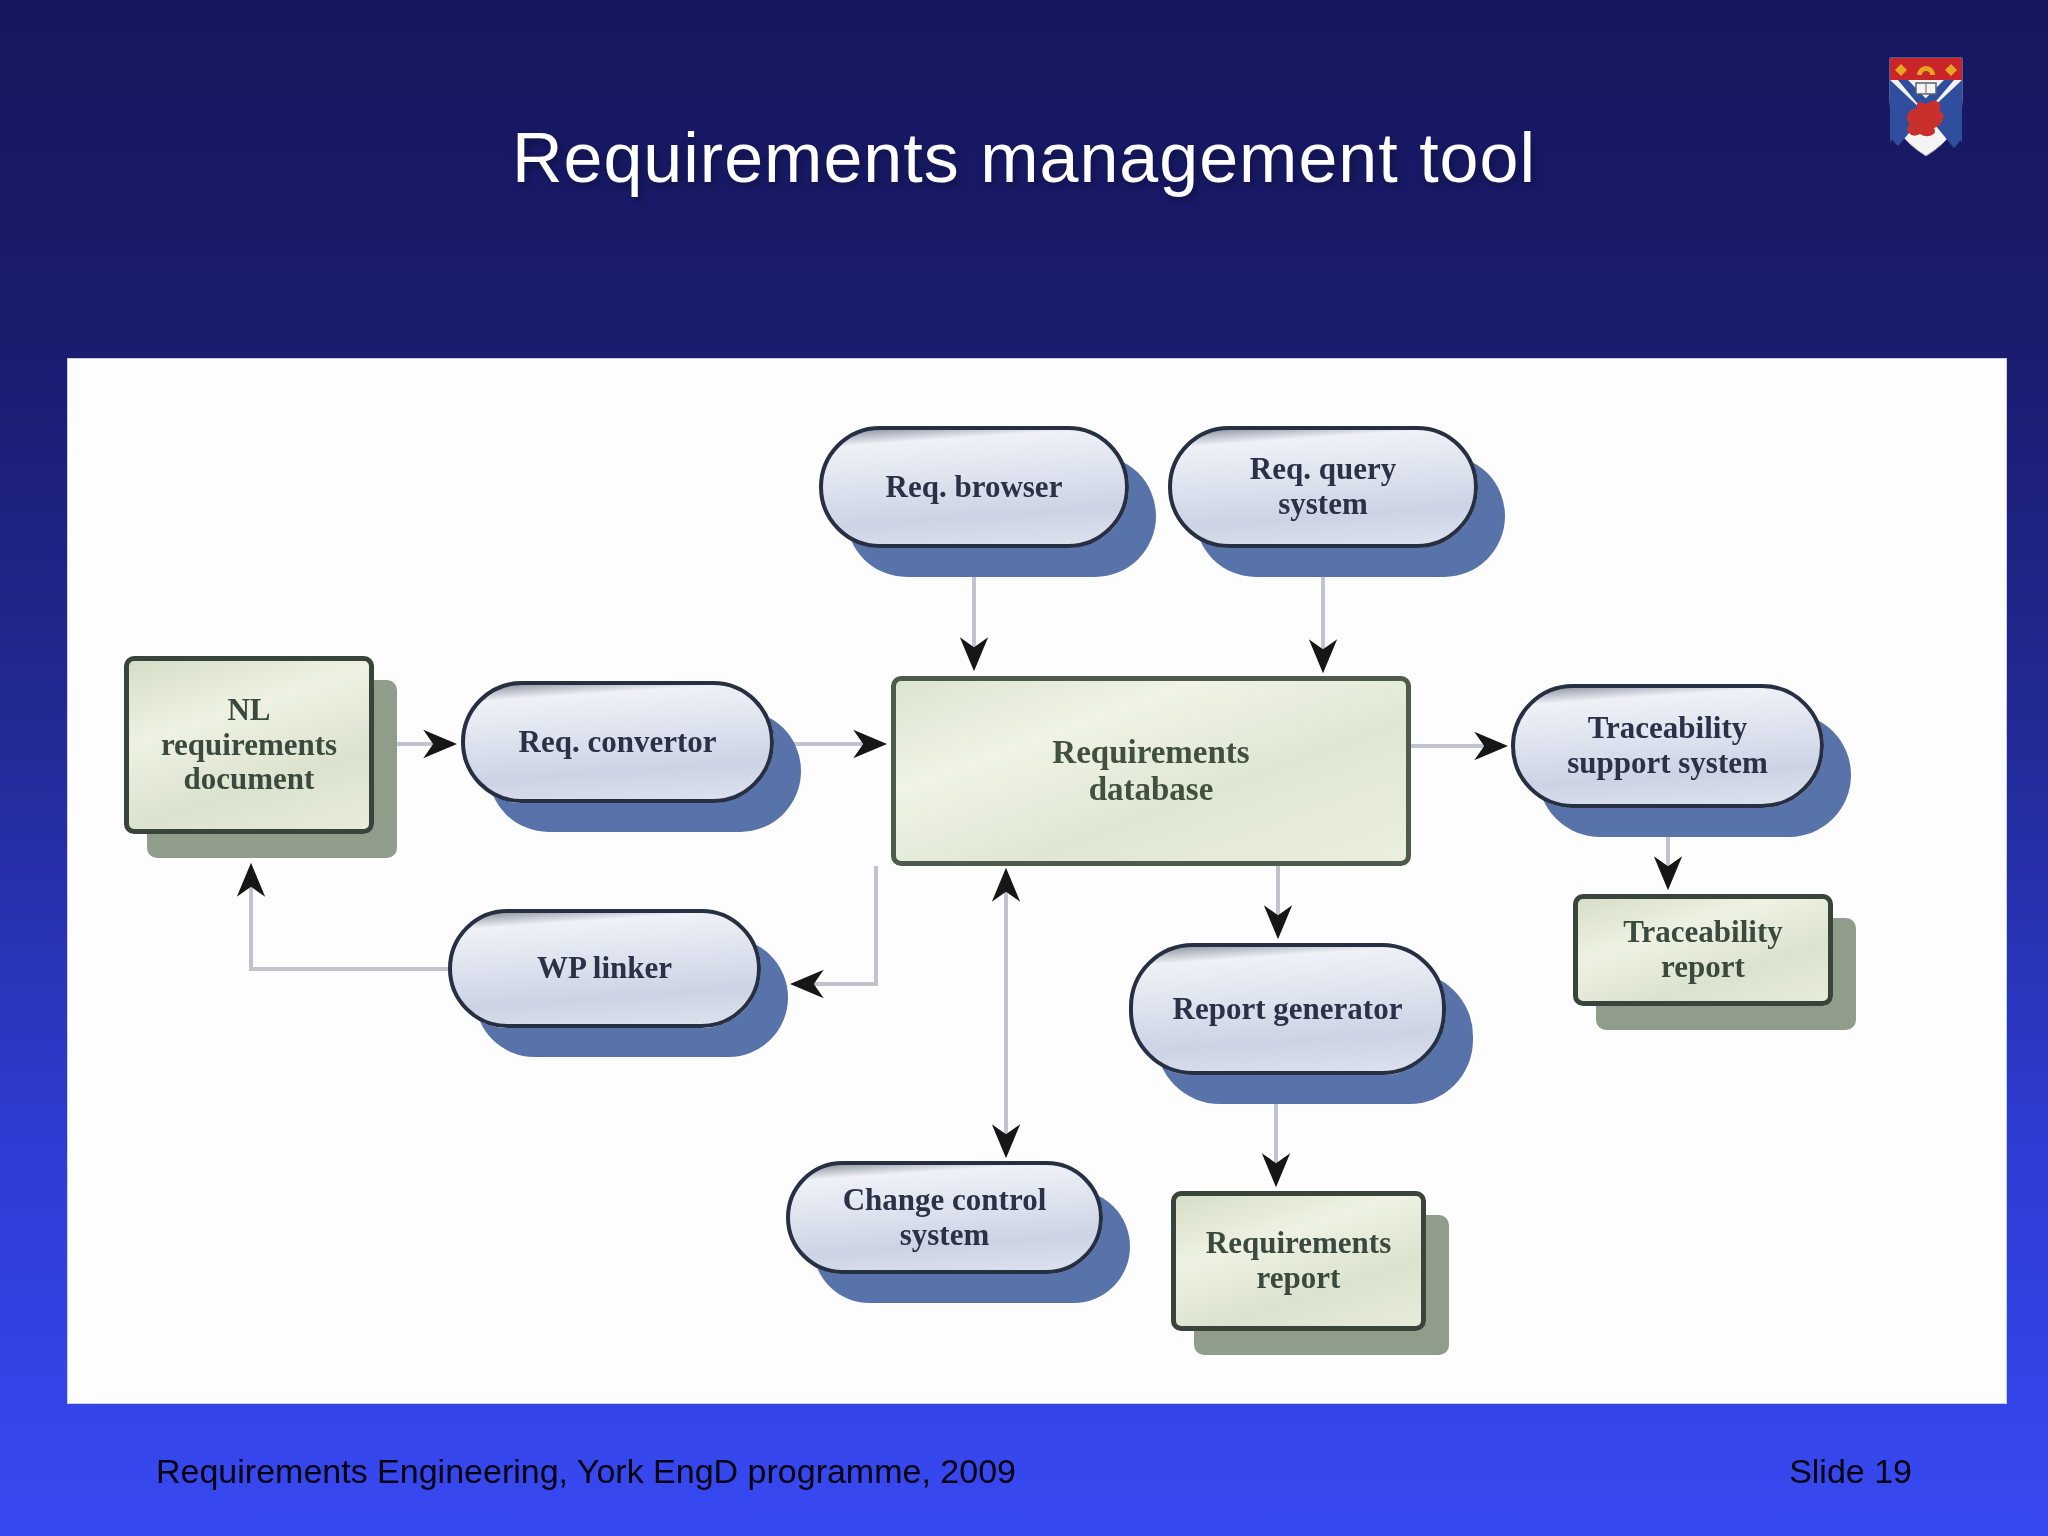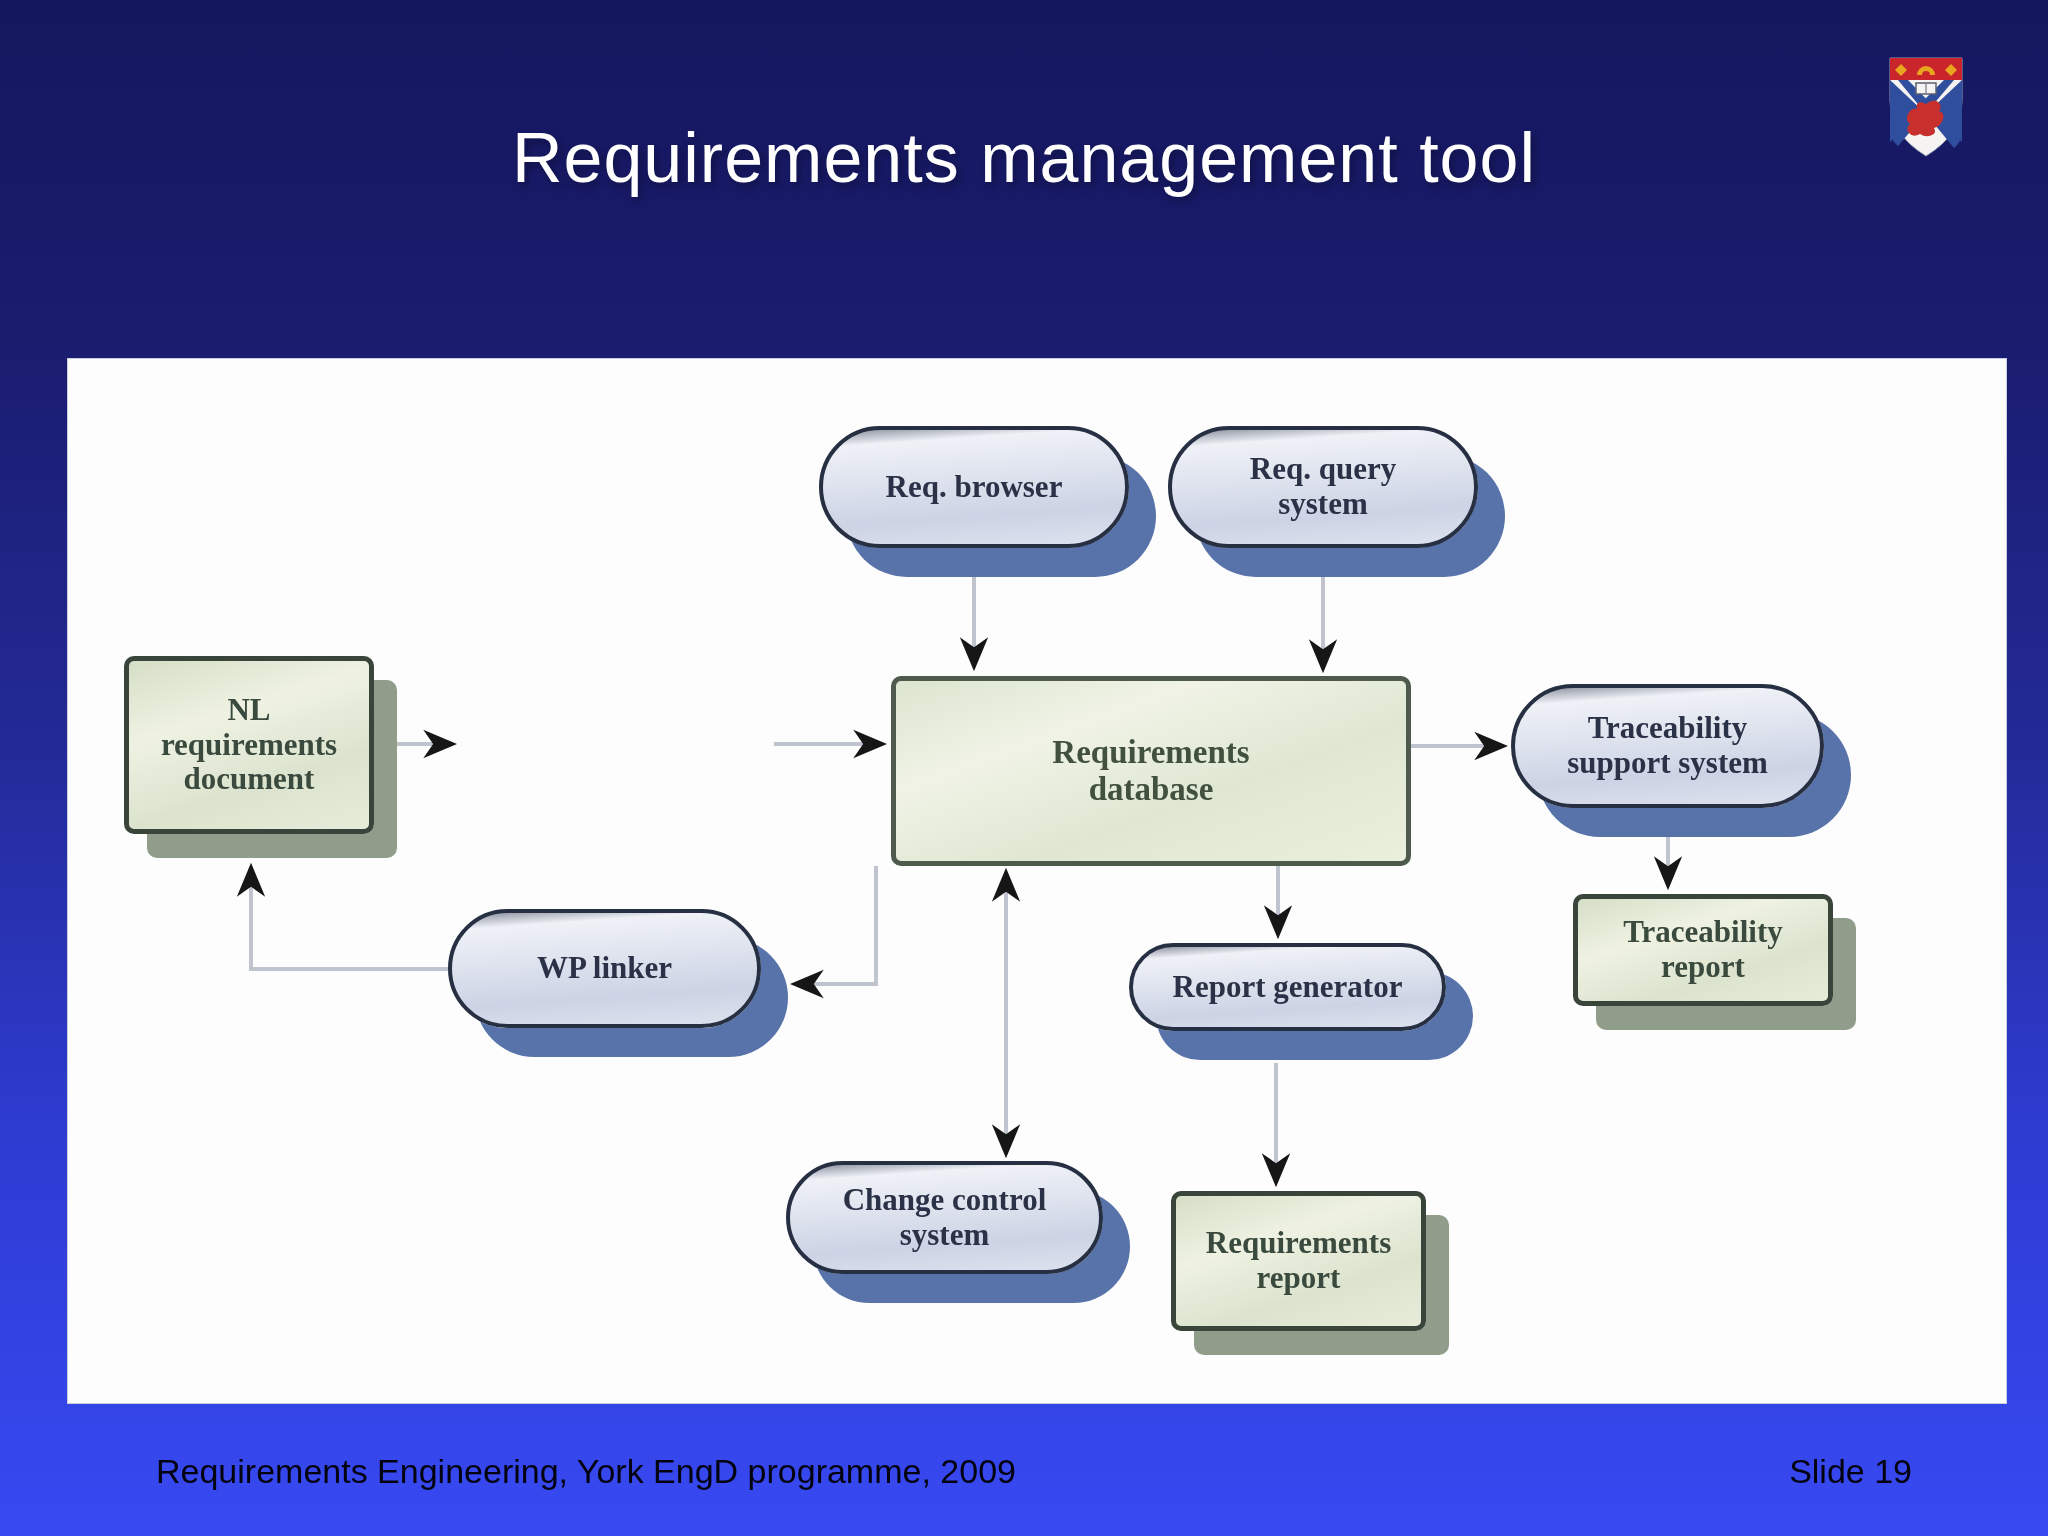--- a/index.html
+++ b/index.html
@@ -109,41 +109,44 @@
       <span class="node-label">Req. query
 system</span>
     </div>
 
     <div class="node box" style="left:56px;top:297px;width:250px;height:178px">
       <span class="node-label">NL
 requirements
 document</span>
     </div>
 
+    <div class="node pill" style="left:393px;top:322px;width:313px;height:122px">
+      <span class="node-label">Req. convertor</span>
+    </div>
 
     <div class="node box db-box" style="left:823px;top:317px;width:520px;height:190px">
       <span class="node-label">Requirements
 database</span>
     </div>
 
     <div class="node pill" style="left:1443px;top:325px;width:313px;height:124px">
       <span class="node-label">Traceability
 support system</span>
     </div>
 
     <div class="node box" style="left:1505px;top:535px;width:260px;height:112px">
       <span class="node-label">Traceability
 report</span>
     </div>
 
     <div class="node pill" style="left:380px;top:550px;width:313px;height:119px">
       <span class="node-label">WP linker</span>
     </div>
 
-    <div class="node pill" style="left:1061px;top:584px;width:317px;height:88px">
+    <div class="node pill" style="left:1061px;top:584px;width:317px;height:132px">
       <span class="node-label">Report generator</span>
     </div>
 
     <div class="node pill" style="left:718px;top:802px;width:317px;height:113px">
       <span class="node-label">Change control
 system</span>
     </div>
 
     <div class="node box" style="left:1103px;top:832px;width:255px;height:140px">
       <span class="node-label">Requirements

